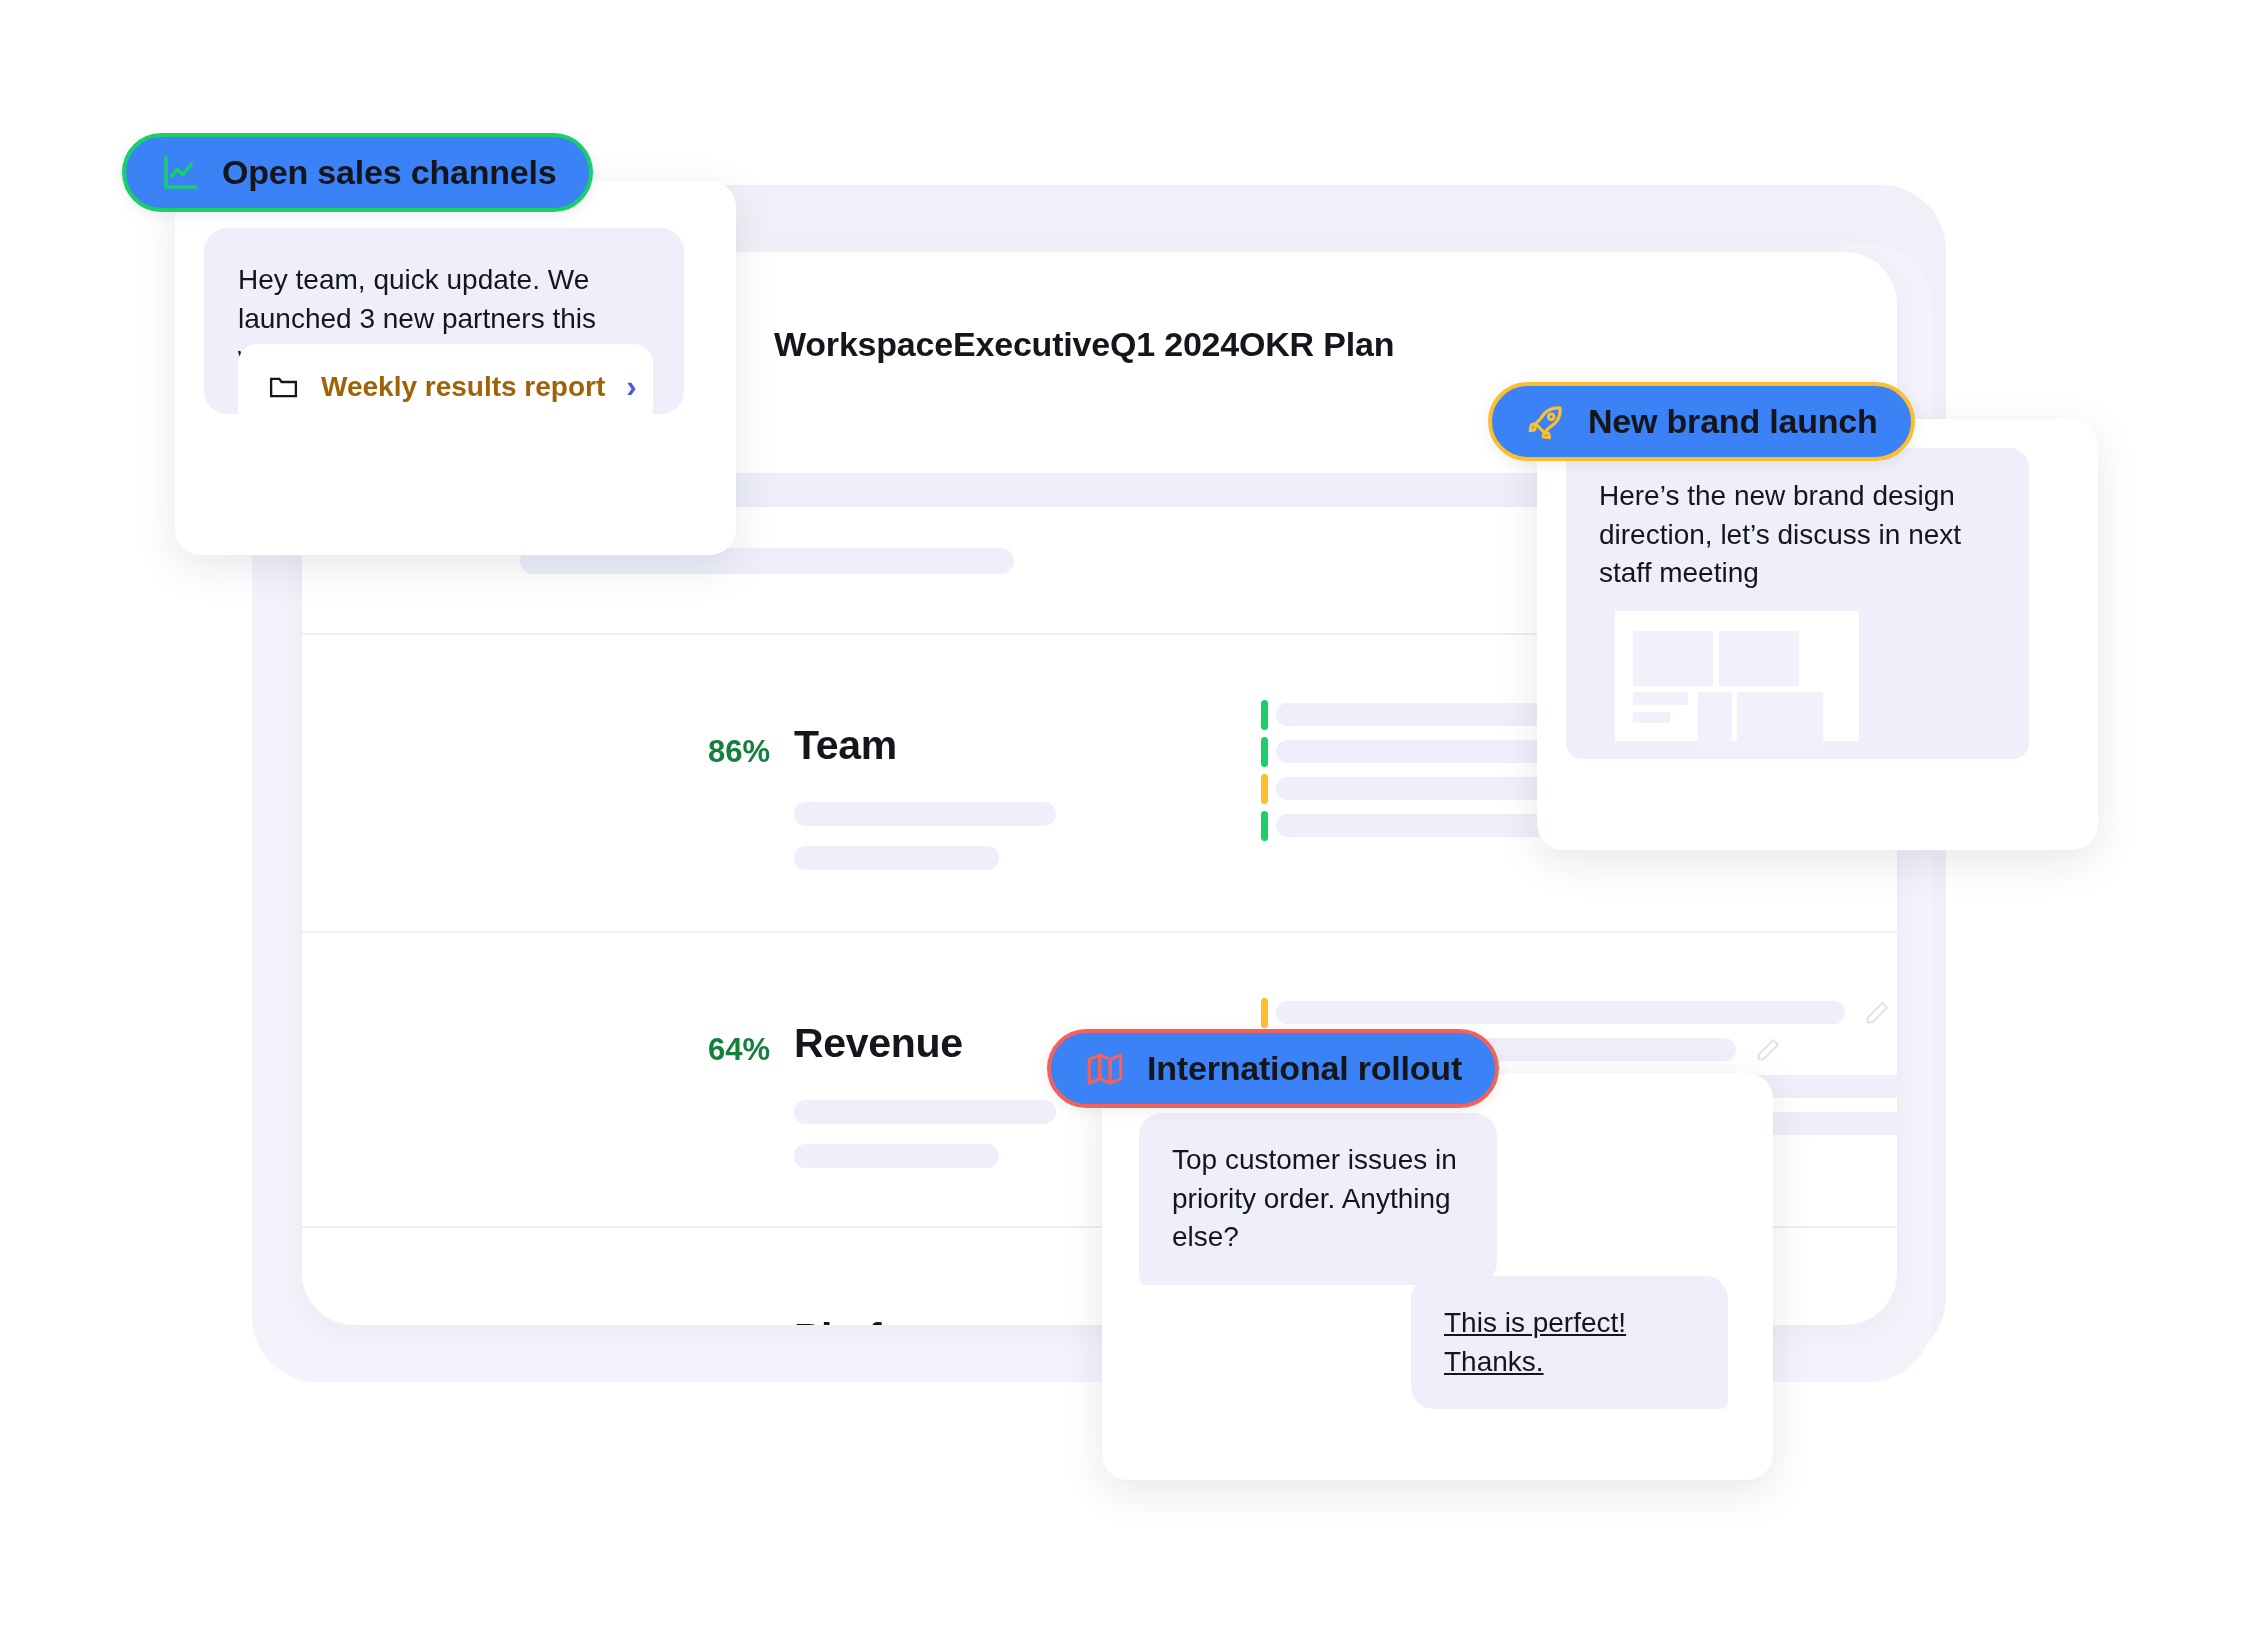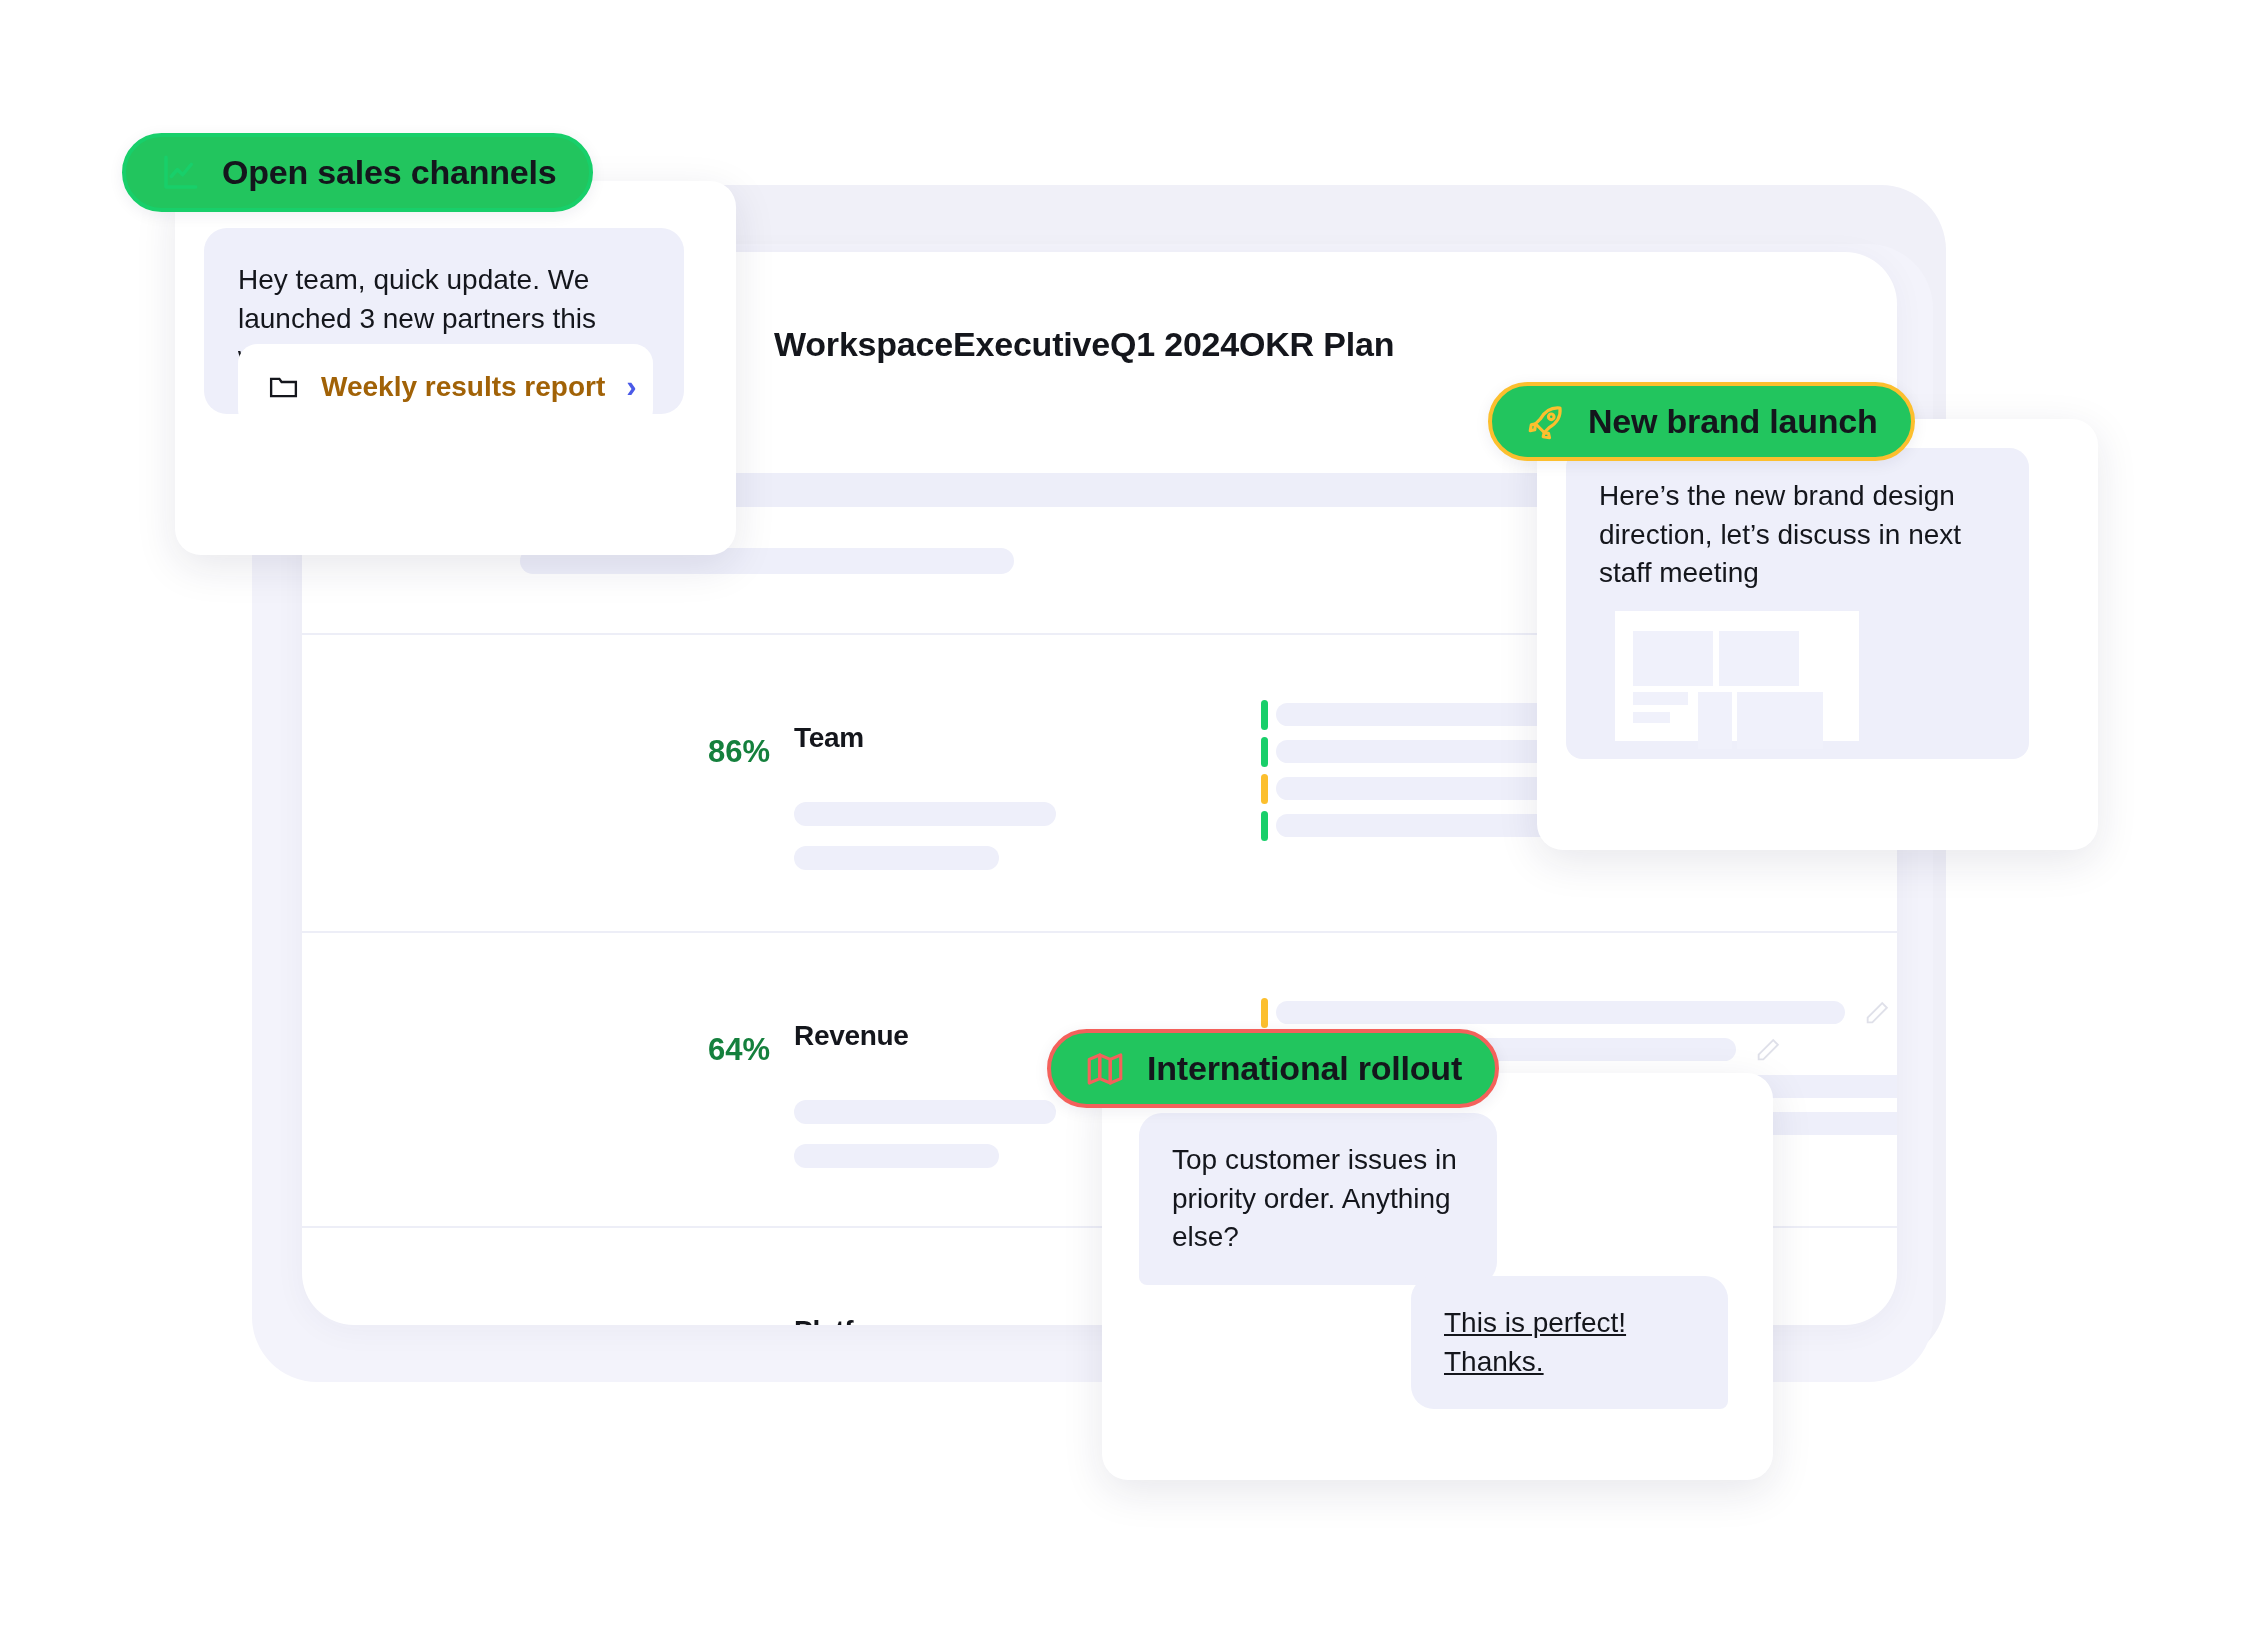--- a/index.html
+++ b/index.html
@@ -113,21 +113,21 @@
     width: 98px;
     text-align: right;
     font-size: 31px;
     font-weight: 700;
     color: #15803d;
   }
   .okr-title {
     position: absolute;
     left: 492px;
     top: 89px;
-    font-size: 28px;
+    font-size: 41px;
     font-weight: 700;
     color: #14161c;
     letter-spacing: -0.3px;
   }
   .okr-sub1, .okr-sub2 {
     position: absolute;
     left: 492px;
     height: 24.4px;
     border-radius: 12.2px;
     background: #eeeffa;
@@ -163,21 +163,21 @@
     flex: 0 0 auto;
     opacity: 0.55;
   }
 
   
   .pill {
     position: absolute;
     display: flex;
     align-items: center;
     gap: 21px;
-    background: #22c55e;
+    background: #3b82f6;
     border-radius: 812px;
     padding: 14.6px 33px;
     box-shadow: 0 3.3px 14.6px rgba(30, 30, 70, 0.07);
     z-index: 40;
   }
   .pill-label {
     font-size: 34px;
     font-weight: 700;
     color: #14161c;
     letter-spacing: -0.2px;

